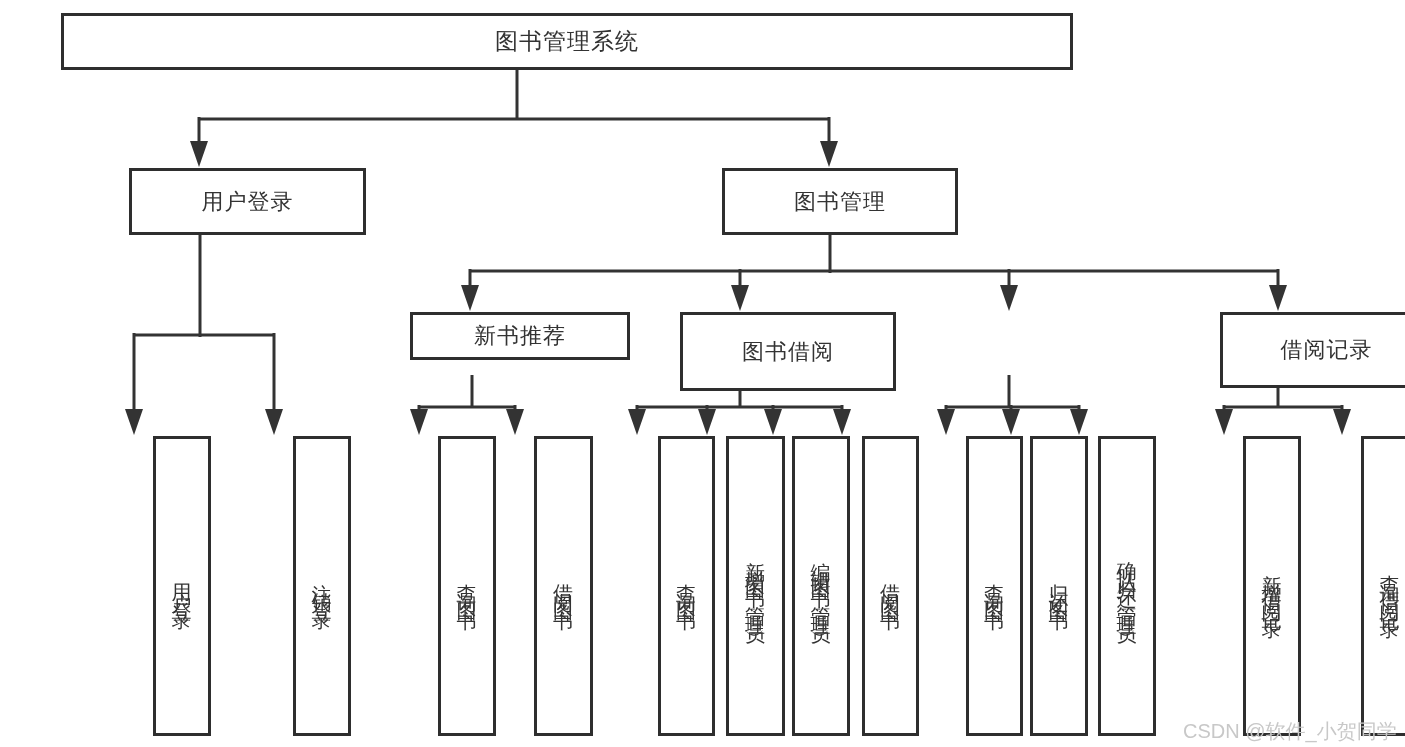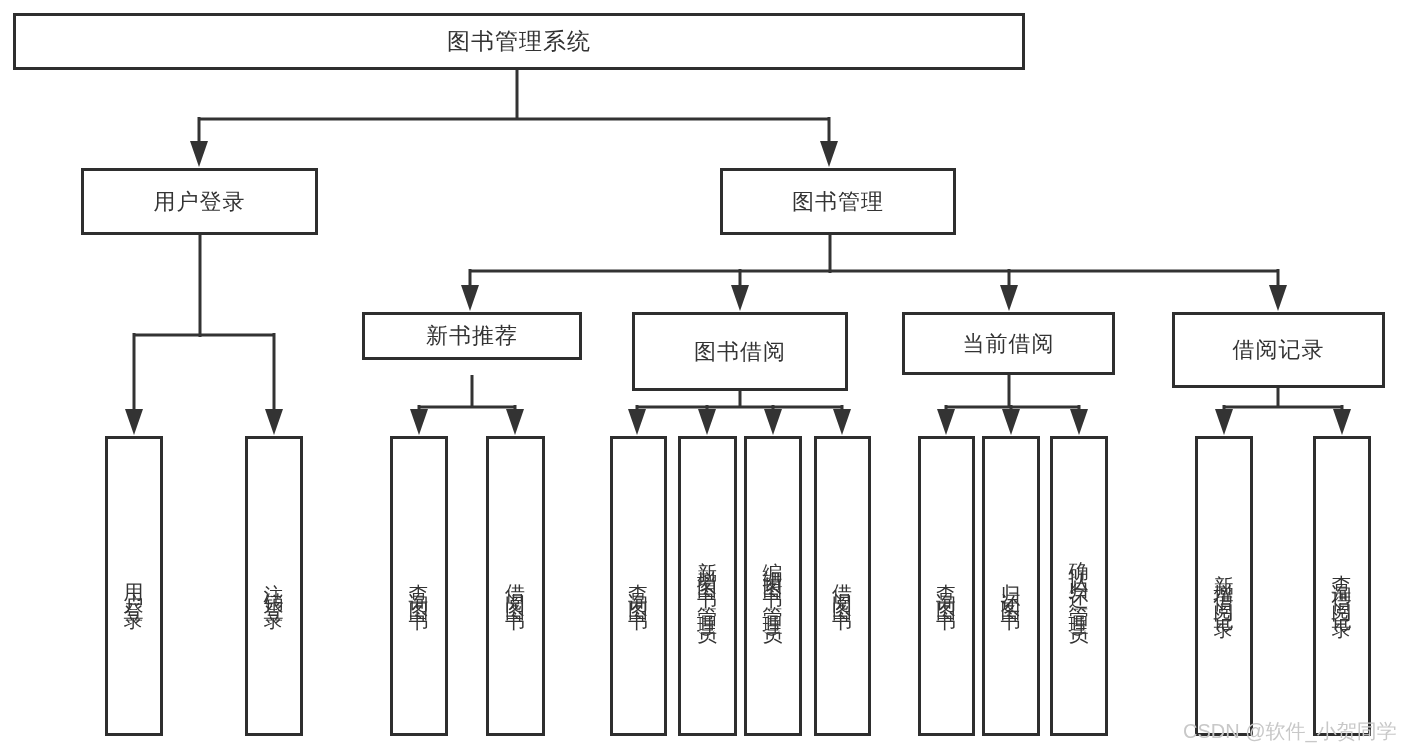--- a/index.html
+++ b/index.html
@@ -8,20 +8,21 @@
   .connectors{position:absolute;left:0;top:0;width:1405px;height:747px;}
   .node{
     position:absolute;
     box-sizing:border-box;
     background:#ffffff;
     border:3px solid #2e2e2e;
     display:flex;
     align-items:center;
     justify-content:center;
     color:#333333;
+    margin-left:48px;
   }
   .node.h .lbl{font-size:22px;letter-spacing:1px;white-space:nowrap;}
   .node.root .lbl{font-size:23px;}
   .node.v .lbl{
     writing-mode:vertical-rl;
     font-size:20px;
     letter-spacing:9px;
     line-height:1.2;
     white-space:nowrap;
   }
@@ -105,32 +106,29 @@
     </g>
   </svg>
 
   <div class="node h root" style="left:13px;top:13px;width:1012px;height:57px">
     <span class="lbl">图书管理系统</span>
   </div>
 
   <div class="node h" style="left:81px;top:168px;width:237px;height:67px">
     <span class="lbl">用户登录</span>
   </div>
-  <div class="node h" style="left:720px;top:168px;width:236px;height:67px">
+  <div class="node h" style="left:674px;top:168px;width:236px;height:67px">
     <span class="lbl">图书管理</span>
   </div>
 
   <div class="node h" style="left:362px;top:312px;width:220px;height:48px">
     <span class="lbl">新书推荐</span>
   </div>
   <div class="node h" style="left:632px;top:312px;width:216px;height:79px">
     <span class="lbl">图书借阅</span>
-  </div>
-  <div class="node h" style="left:902px;top:312px;width:213px;height:63px">
-    <span class="lbl">当前借阅</span>
   </div>
   <div class="node h" style="left:1172px;top:312px;width:213px;height:76px">
     <span class="lbl">借阅记录</span>
   </div>
 
   <div class="node v" style="left:105px;top:436px;width:58px;height:300px">
     <span class="lbl">用户登录</span>
   </div>
   <div class="node v" style="left:245px;top:436px;width:58px;height:300px">
     <span class="lbl">注销登录</span>

